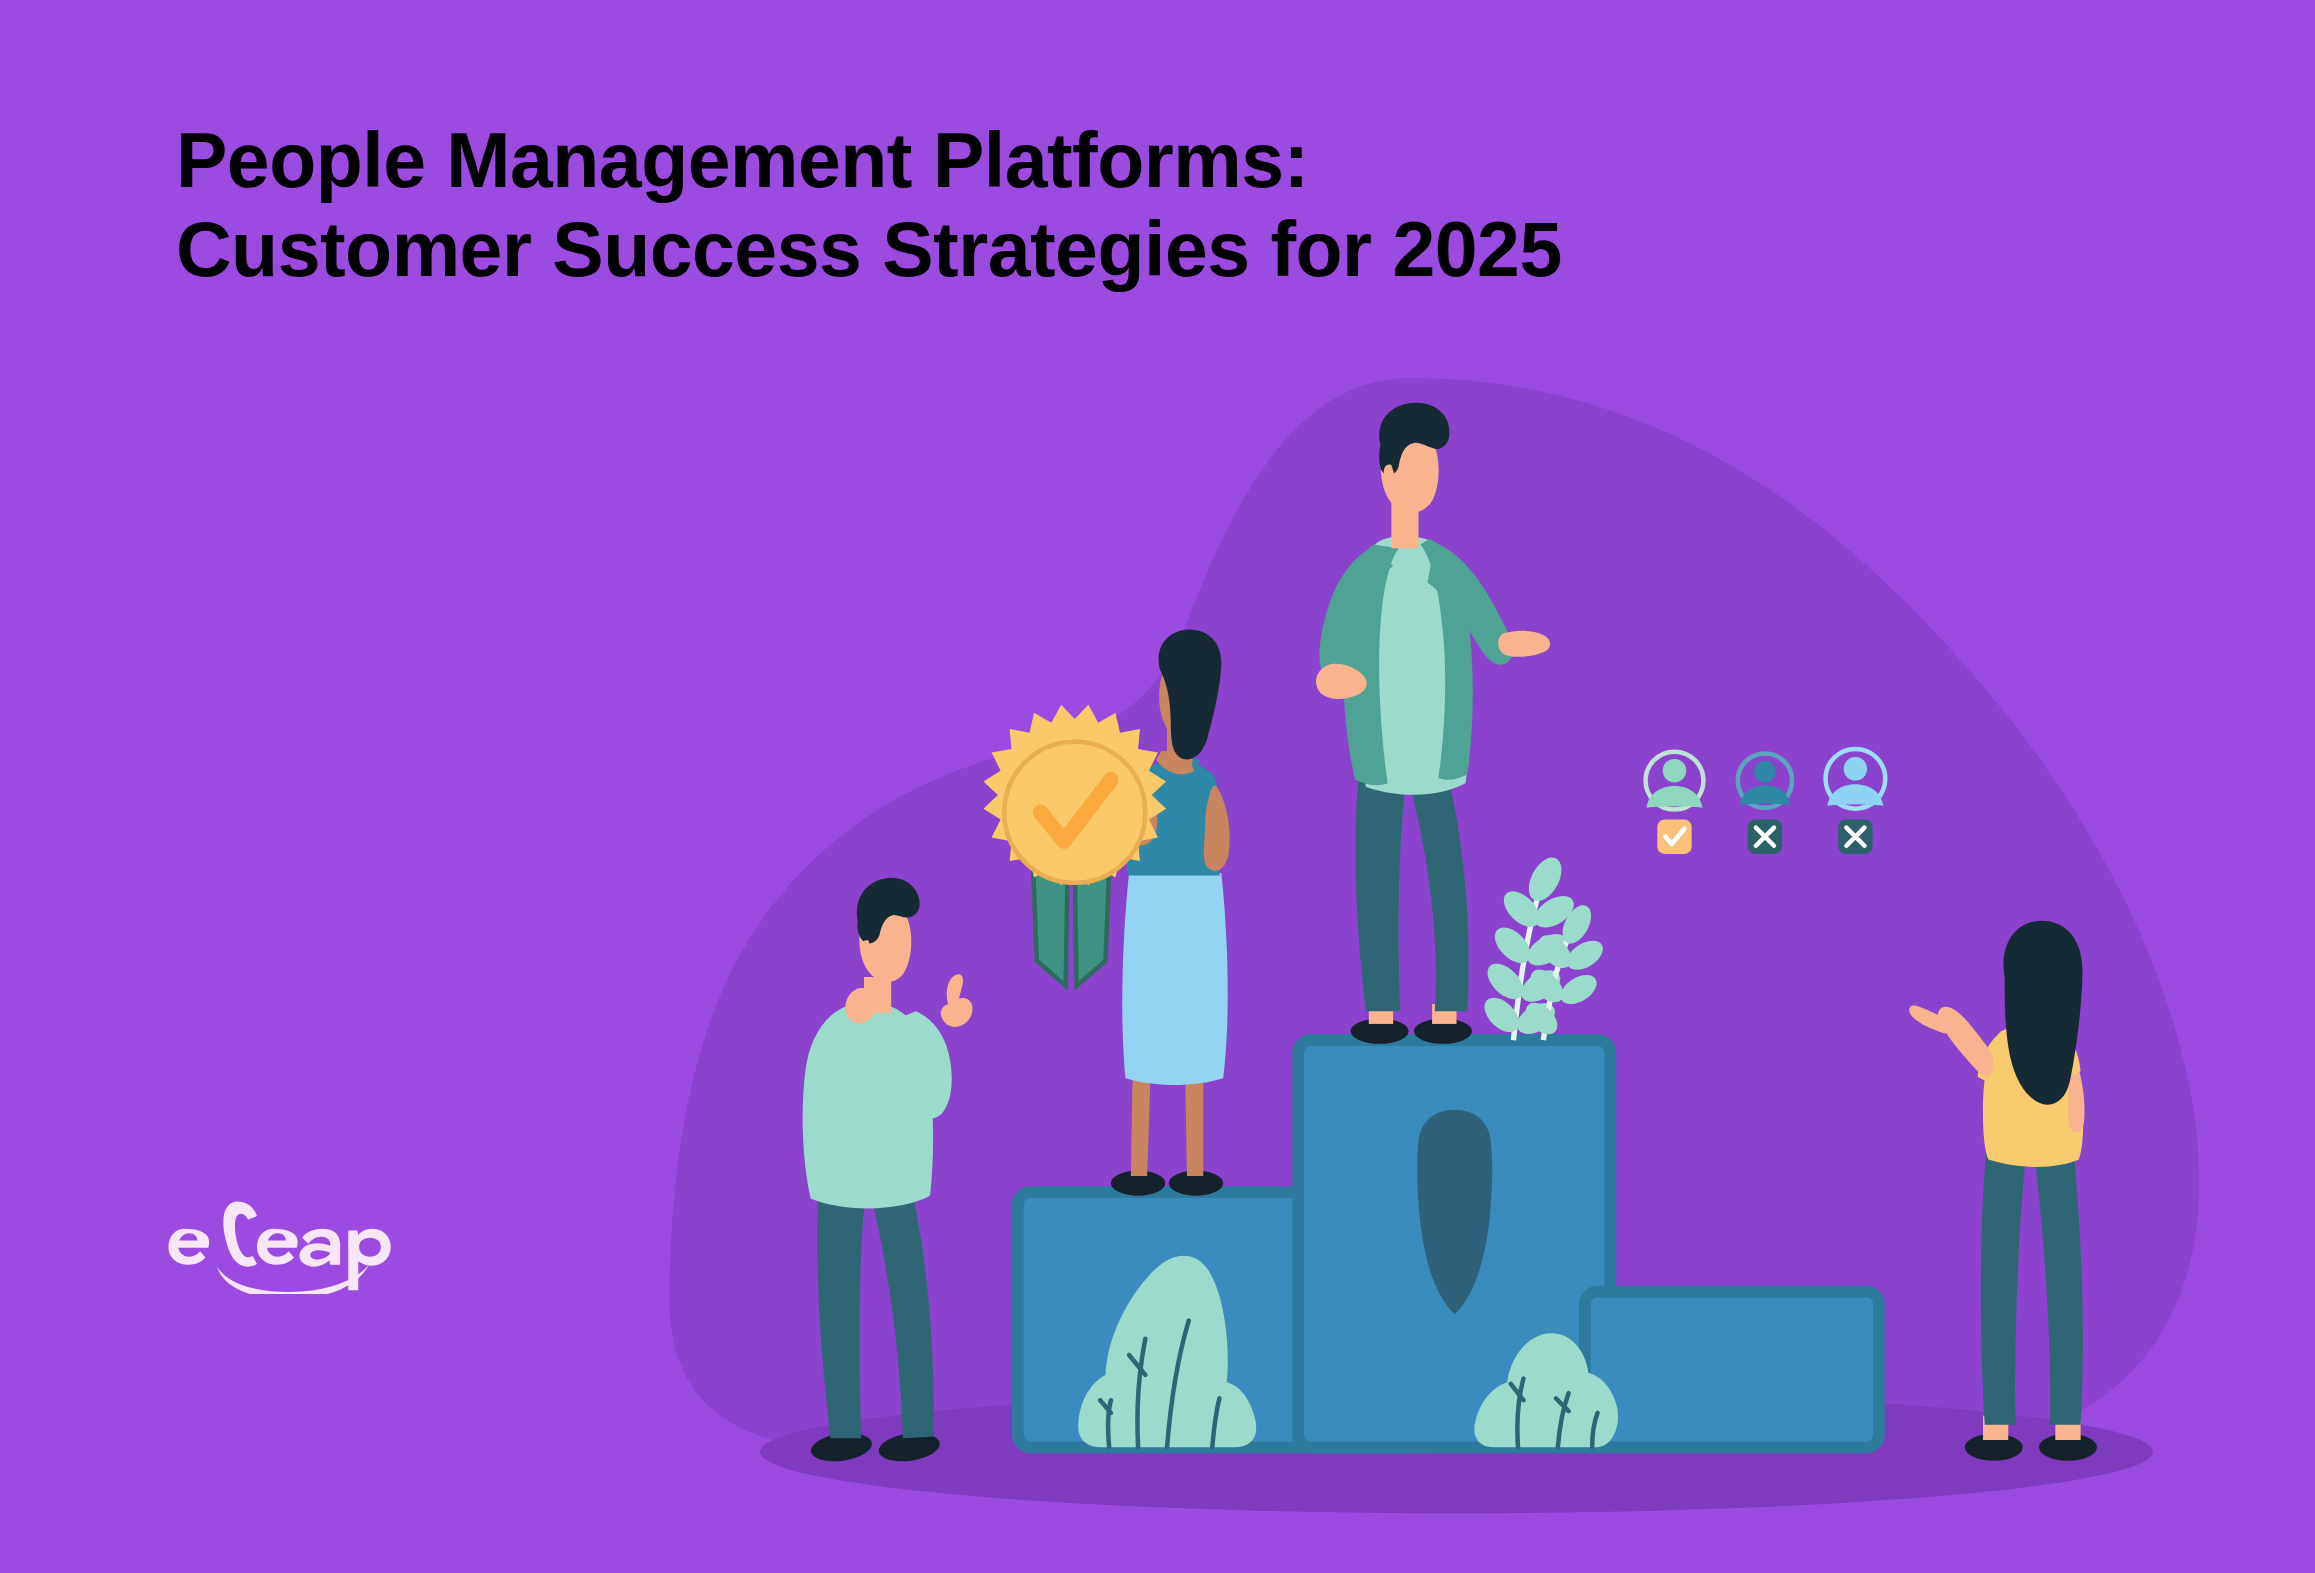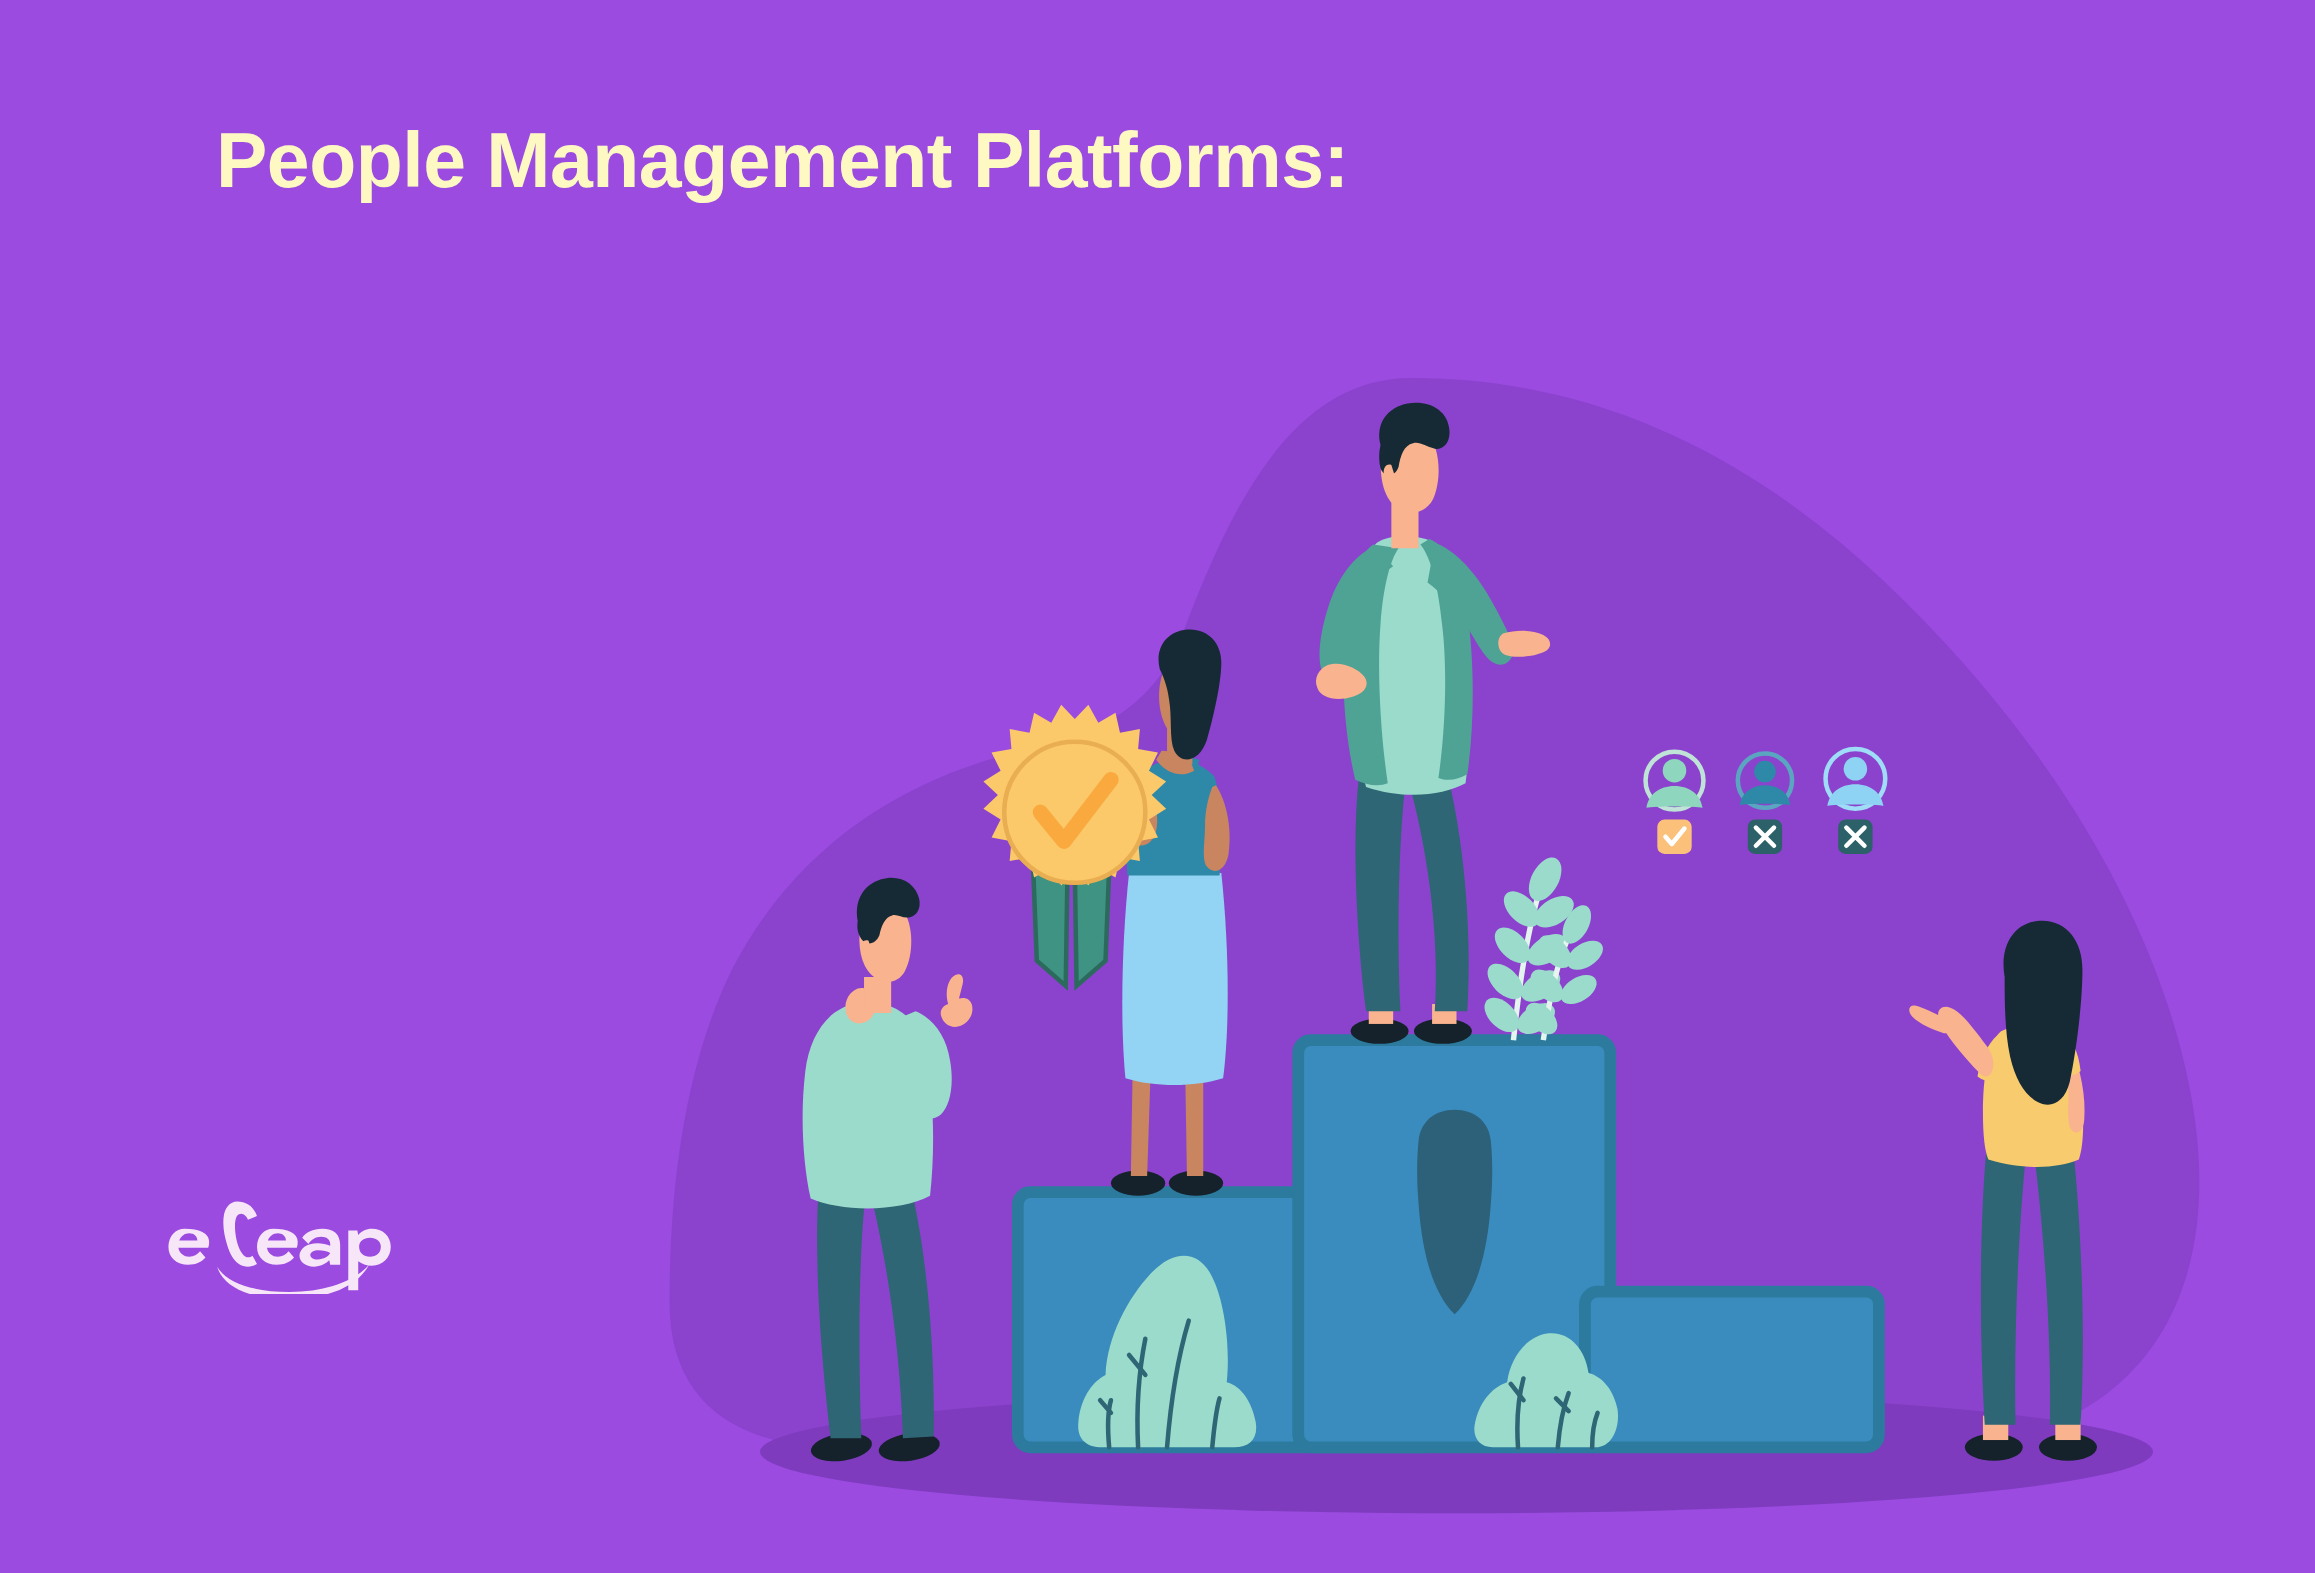--- a/index.html
+++ b/index.html
@@ -30,28 +30,27 @@
   
   .title-block {
     position: absolute;
     left: 176px;
     top: 116px;
     width: 1809px;
     z-index: 40;
   }
   .title-line {
     display: block;
-    color: #fef9c3;
+    color: #000000;
     font-family: "Liberation Sans", sans-serif;
     font-weight: 700;
     font-size: 77px;
     line-height: 1.16;
     letter-spacing: -0.5px;
     white-space: nowrap;
-    margin-left: 40px;
   }
 
   
   .logo-wrap {
     position: absolute;
     left: 163px;
     top: 1176px;
     width: 235px;
     height: 118px;
     z-index: 40;
@@ -79,20 +78,21 @@
              L900,1600
              C800,1590 740,1540 740,1440
              C740,1300 760,1170 810,1070
              C880,935 1000,860 1130,830
              C1210,812 1260,790 1300,720
              C1360,555 1430,418 1560,418 Z"></path>
   </svg>
 
   <div class="title-block">
     <span class="title-line">People Management Platforms:</span>
+    <span class="title-line">Customer Success Strategies for 2025</span>
   </div>
 
   <div class="logo-wrap">
     <svg viewBox="0 0 260 130" width="235" height="118" xmlns="http://www.w3.org/2000/svg">
       <g fill="#F7E6F7">
 
         <path d="M24,58 C14,58 6,66 6,78 C6,90 15,98 28,98 C36,98 43,95 47,90 L41,83 C38,87 34,89 29,89 C23,89 18,85 17,79 L50,79 C51,77 51,74 51,72 C51,63 40,58 24,58 Z M18,71 C20,66 24,63 29,63 C34,63 38,66 38,71 Z"></path>
 
         <path d="M82,28 C74,28 68,35 67,46 C66,56 68,66 71,76 C74,86 78,93 84,97 C90,101 98,101 104,97 L99,88 C95,91 91,90 88,86 C84,81 81,72 80,62 C79,52 80,44 84,42 C88,40 92,43 94,48 L104,44 C100,33 92,28 82,28 Z"></path>
 

